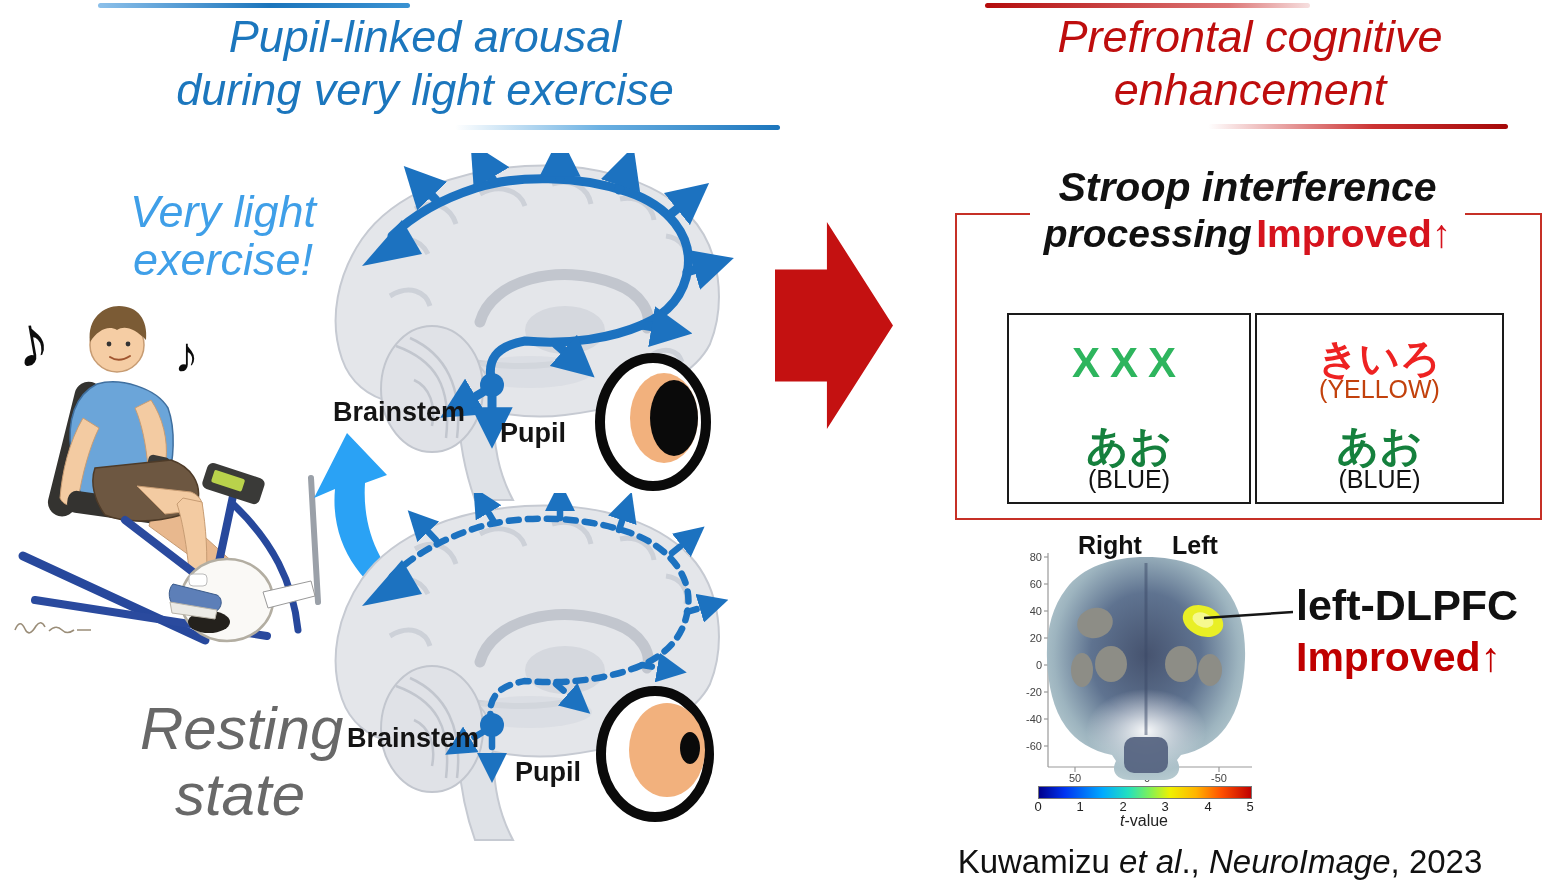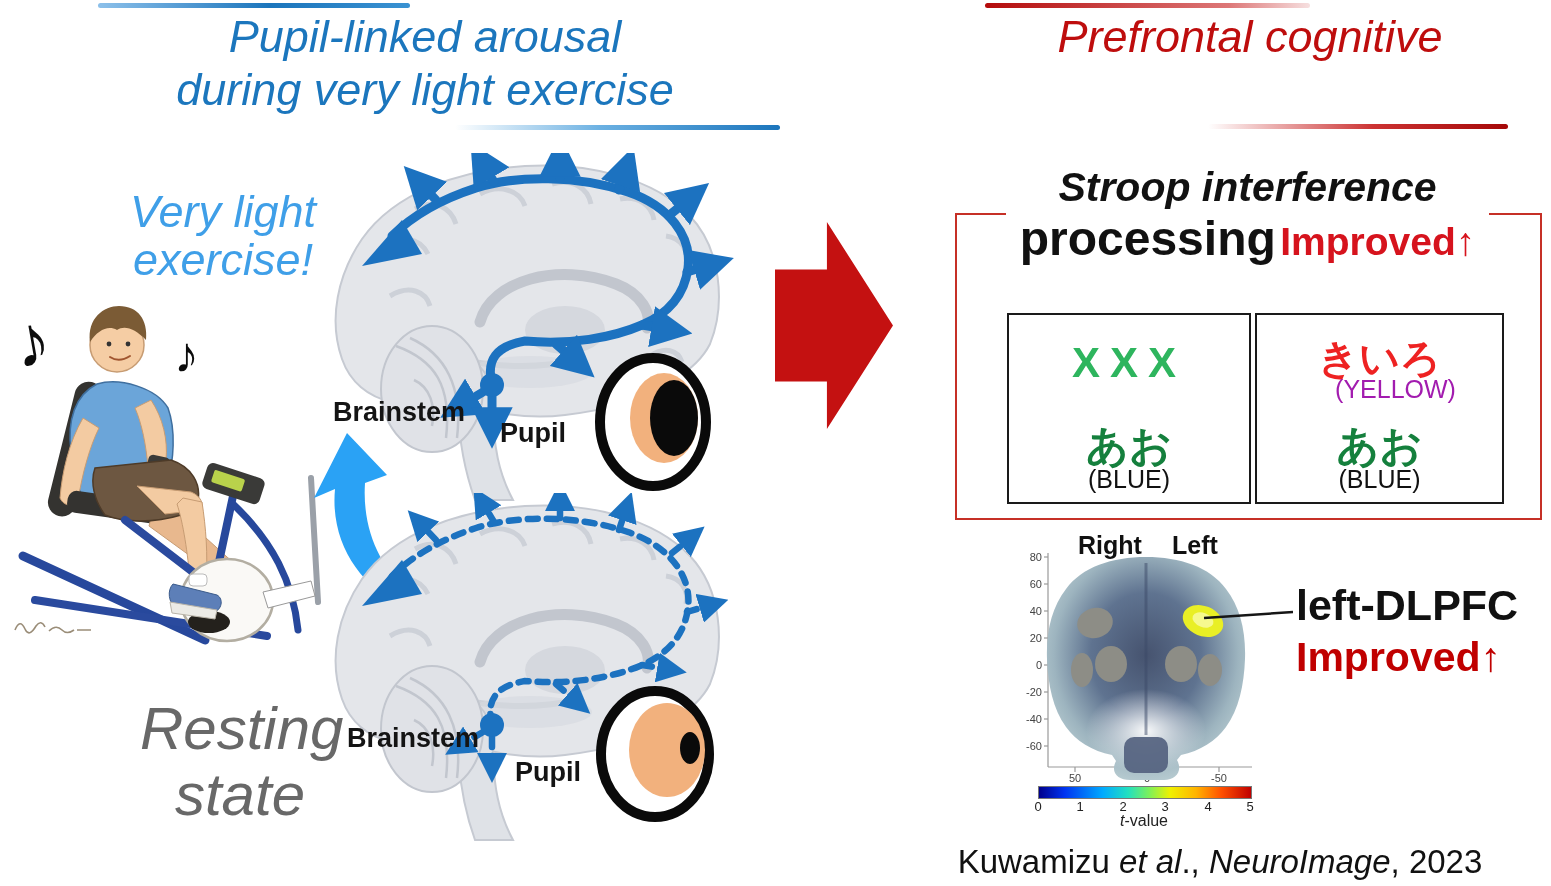--- a/index.html
+++ b/index.html
@@ -31,30 +31,30 @@
   .lbl-pupil{font-size:27px;font-weight:bold;color:#141414;}
 
   .big-arrow{left:775px;top:222px;width:118px;height:207px;background:#c41111;
     clip-path:polygon(0 23%,44% 23%,44% 0,100% 50%,44% 100%,44% 77%,0 77%);}
 
   
   .stroop-box{left:955px;top:213px;width:583px;height:303px;border:2.5px solid #c63026;z-index:1;}
   .stroop-head{left:955px;top:163px;width:585px;z-index:3;display:flex;justify-content:center;}
   .stroop-head-inner{background:#fff;padding:0 14px;line-height:1.18;text-align:center;}
   .sh1{font-size:41px;font-weight:bold;font-style:italic;color:#111;}
-  .sh2i{font-size:48px;font-weight:bold;color:#111;}
+  .sh2i{font-size:39px;font-weight:bold;font-style:italic;color:#111;}
   .improved{font-size:39px;font-weight:bold;color:#d6131d;}
   .col-label{top:276px;font-size:30px;color:#111;z-index:2;}
   .card{top:313px;height:187px;background:#fff;border:2.5px solid #1a1a1a;z-index:2;}
   .card1{left:1007px;width:240px;}
   .card2{left:1255px;width:245px;}
   .stim{width:100%;text-align:center;font-weight:bold;}
   .stim-green{top:24px;font-size:42px;color:#2eb55e;letter-spacing:10px;}
   .stim-red{top:16px;font-size:40px;color:#ee2222;}
-  .trans{width:100%;text-align:center;font-size:25px;color:#a21caf;padding-left:16px;}
+  .trans{width:100%;text-align:center;font-size:25px;color:#c2410c;}
   .ans{top:103px;width:100%;text-align:center;font-size:42px;font-weight:bold;color:#15803d;}
   .ans-trans{top:150px;width:100%;text-align:center;font-size:25px;color:#111;}
 
   
   .map-side{top:531px;font-size:25px;font-weight:bold;color:#111;}
   .dlpfc{left:1296px;top:581px;font-size:43px;font-weight:bold;color:#111;}
   .activated{left:1296px;top:634px;font-size:41px;font-weight:bold;color:#c00000;}
   .colorbar{left:1038px;top:786px;width:212px;height:11px;border:1px solid #777;
     background:linear-gradient(to right,#00008c,#0033f0 12%,#00aaff 30%,#22e0c0 42%,
       #7df05a 52%,#f0f000 62%,#ffb400 74%,#ff5000 86%,#c00000);}
@@ -80,20 +80,21 @@
   <div class="abs red-line-top"></div>
   <div class="abs red-line-bottom"></div>
 
   <div class="abs left-title bi ctr">
     <div>Pupil-linked arousal</div>
     <div>during very light exercise</div>
   </div>
 
   <div class="abs right-title bi ctr">
     <div>Prefrontal cognitive</div>
+    <div>enhancement</div>
   </div>
 
   <div class="abs callout bi ctr">
     <div>Very light</div>
     <div>exercise!</div>
   </div>
 
   <div class="abs note1">♪</div>
   <div class="abs note2">♪</div>
 

